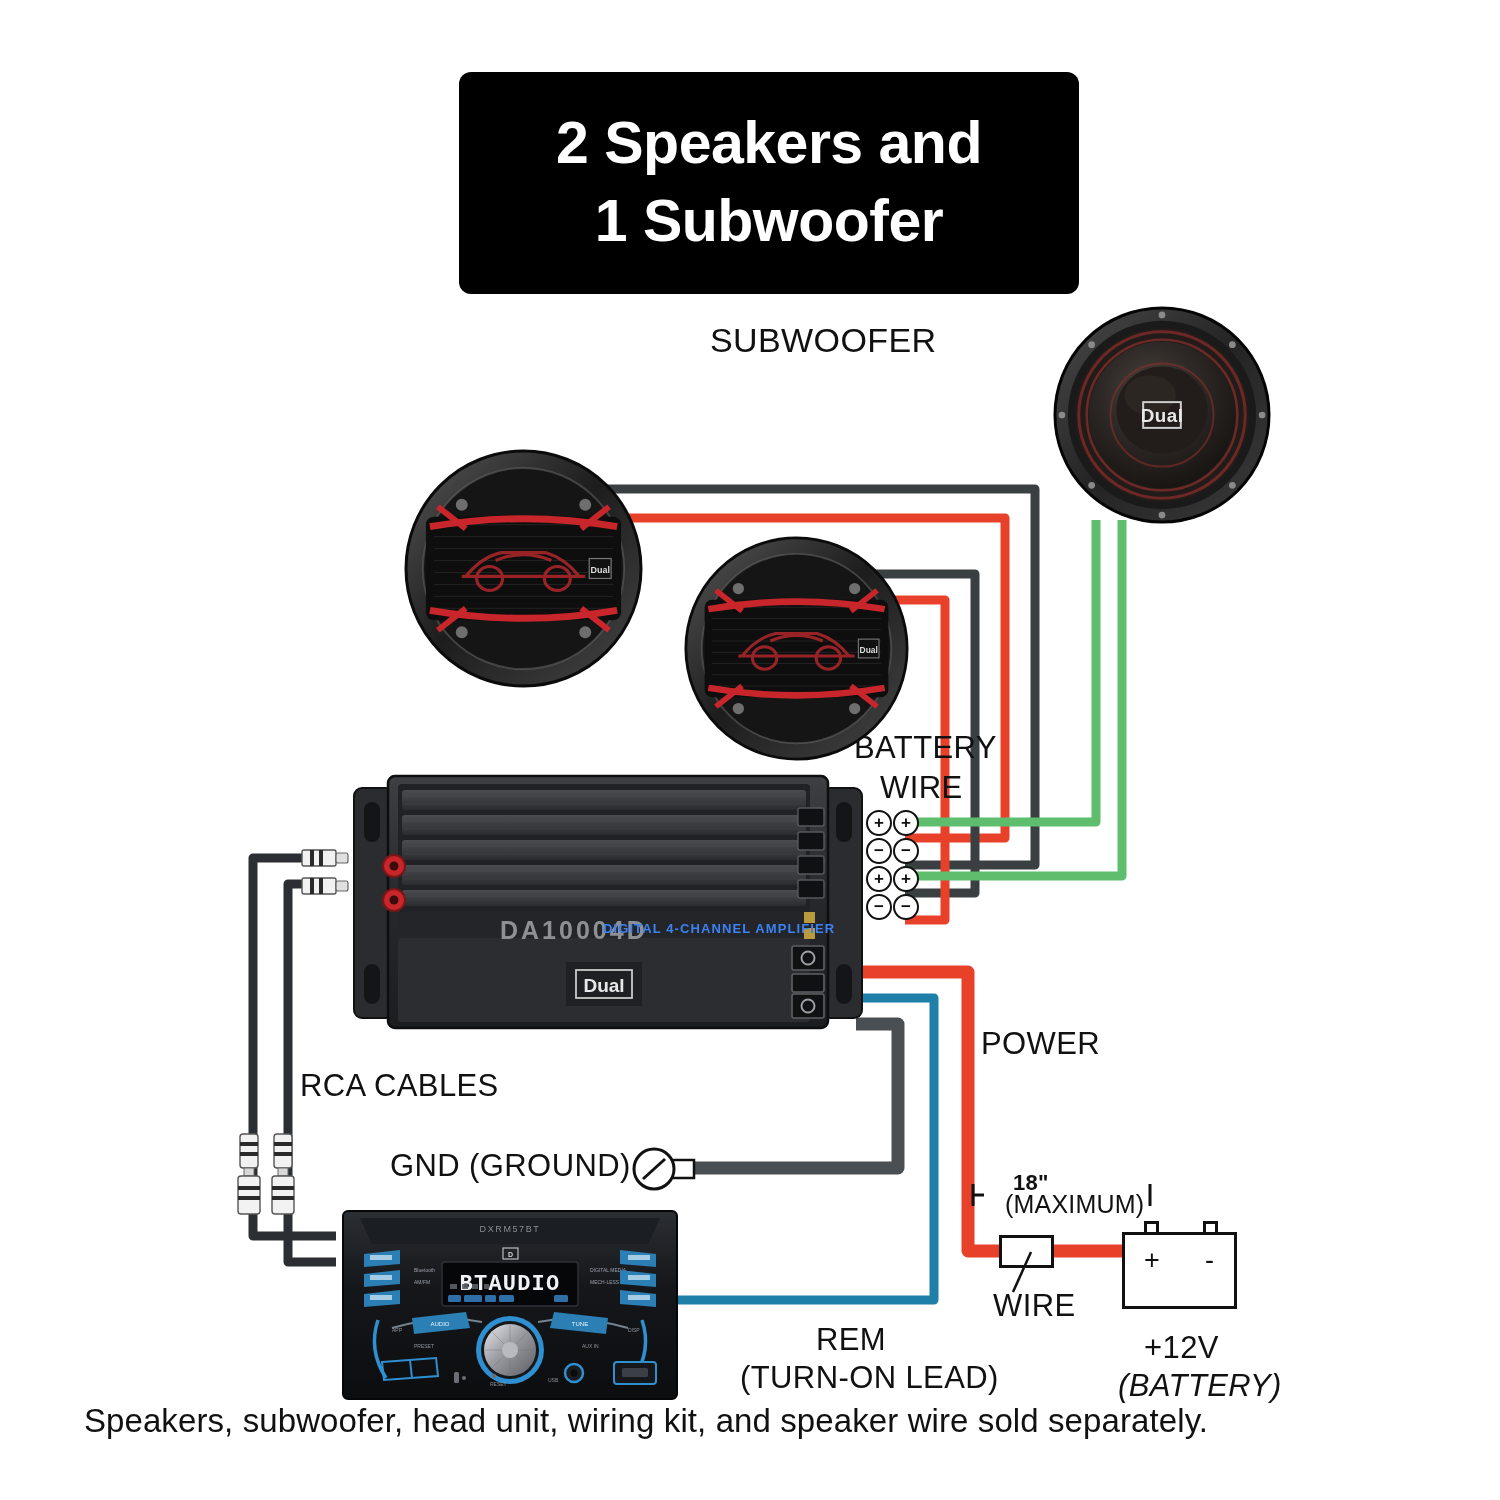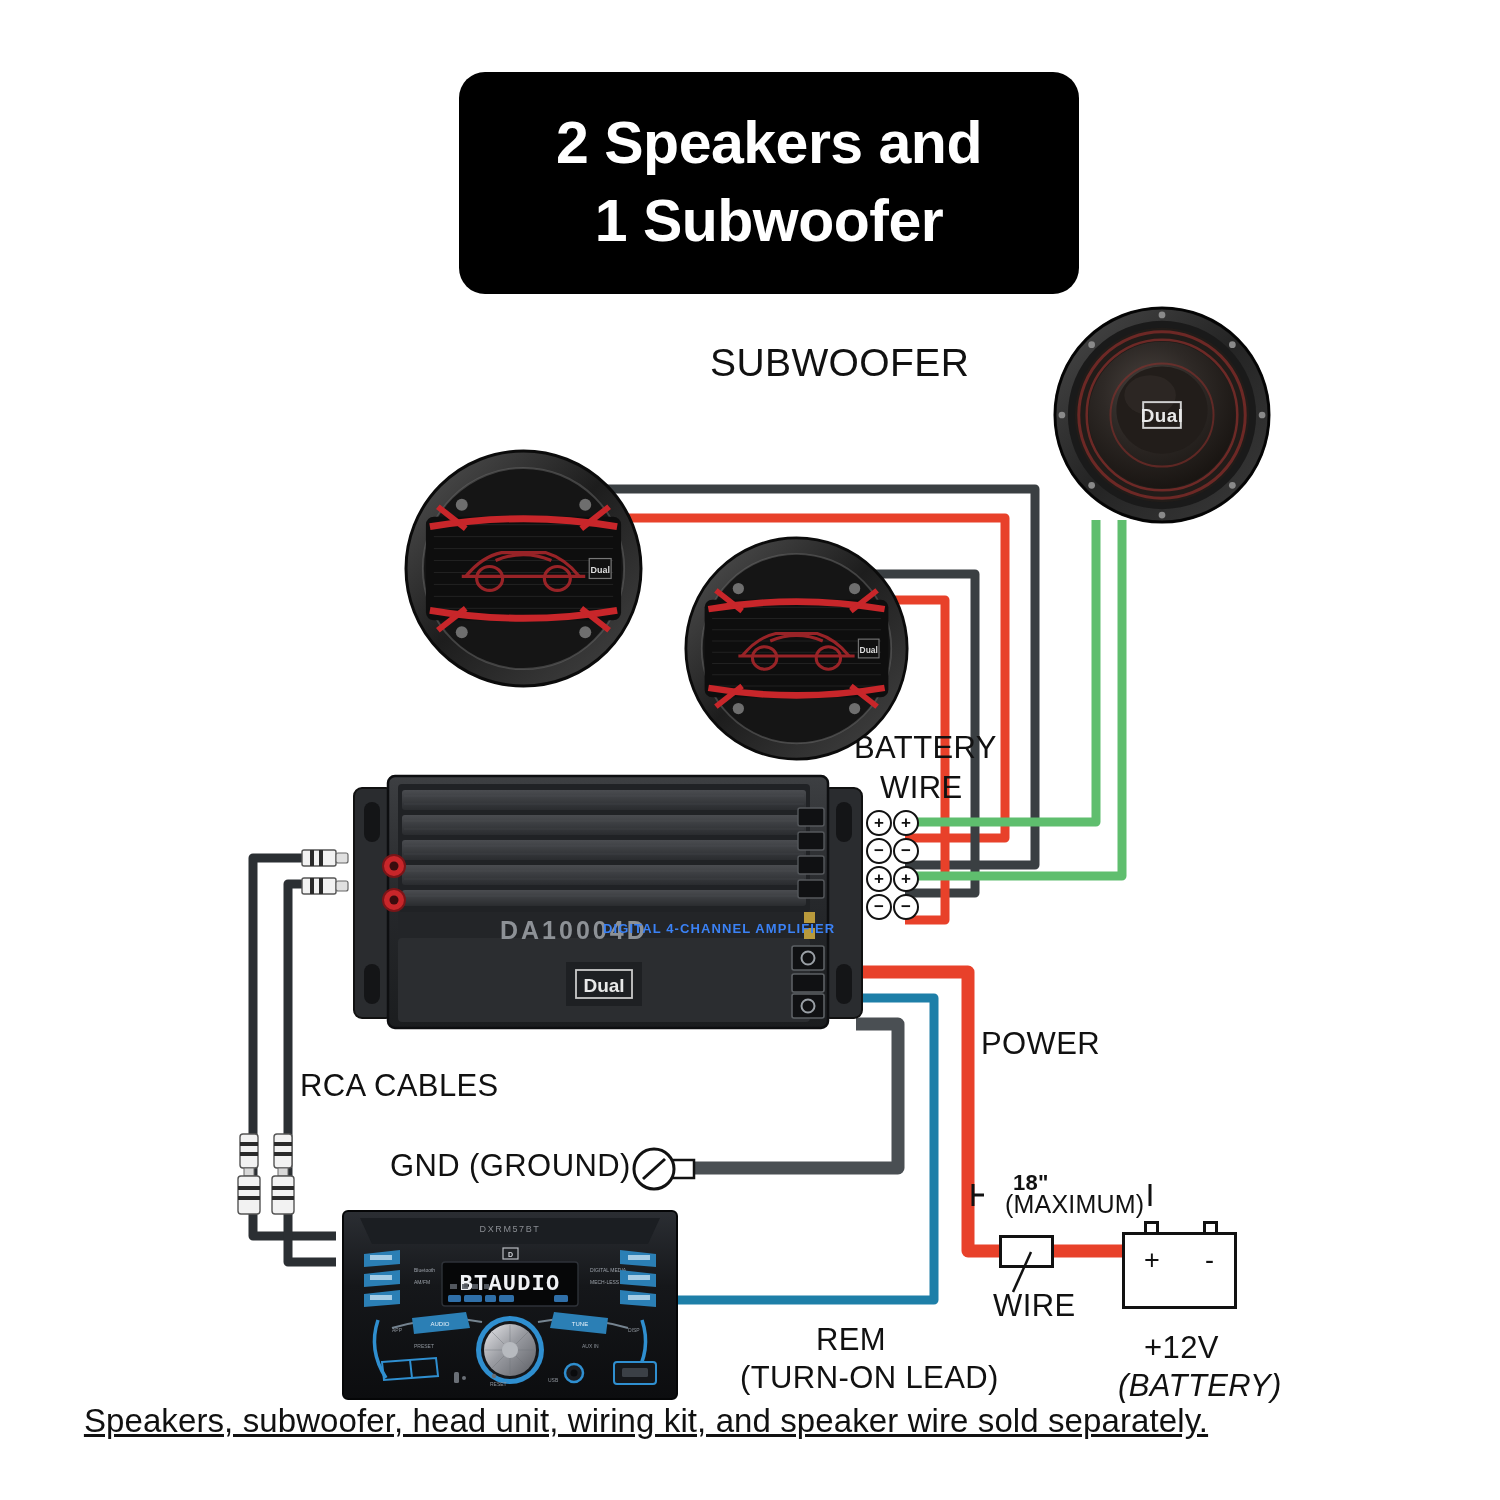--- a/index.html
+++ b/index.html
@@ -3,30 +3,30 @@
 <meta charset="utf-8">
 <style>
   html,body{margin:0;padding:0;background:#ffffff;}
   body{width:1500px;height:1500px;position:relative;overflow:hidden;
        font-family:"Liberation Sans","DejaVu Sans",sans-serif;color:#111;}
   #stage{position:absolute;inset:0;width:1500px;height:1500px;}
   svg#wires{position:absolute;left:0;top:0;width:1500px;height:1500px;}
 
   
   .title-plate{position:absolute;left:459px;top:72px;width:620px;height:222px;
-      background:#000;border-radius:26px;display:flex;flex-direction:column;
+      background:#000;border-radius:12px;display:flex;flex-direction:column;
       align-items:center;justify-content:center;}
   .title-plate .line{color:#fff;font-weight:bold;font-size:59px;line-height:1.32;
       letter-spacing:-0.5px;text-align:center;}
 
   
   .lbl{position:absolute;font-size:31px;color:#111;letter-spacing:0.4px;
        white-space:nowrap;line-height:1.18;}
   .caption{position:absolute;left:0;top:1402px;width:1292px;text-align:center;
-       font-size:33px;color:#111;letter-spacing:0.1px;text-decoration:underline;}
+       font-size:33px;color:#111;letter-spacing:0.1px;}
 
   
   .sub{position:absolute;left:1053px;top:306px;width:218px;height:218px;}
 
   
   .coax{position:absolute;}
   .coax#spk1{left:404px;top:449px;width:239px;height:239px;}
   .coax#spk2{left:684px;top:536px;width:225px;height:225px;}
 
   
@@ -95,21 +95,21 @@
     <path class="w" stroke="#1E7FA8" stroke-width="9" d="M 856 998 L 934 998 L 934 1300 L 676 1300"></path>
 
     <path class="w" stroke="#4A4F53" stroke-width="13" d="M 856 1024 L 898 1024 L 898 1168 L 670 1168"></path>
   </svg>
 
   <div class="title-plate">
     <div class="line">2 Speakers and</div>
     <div class="line">1 Subwoofer</div>
   </div>
 
-  <div class="lbl" style="left:710px;top:320px;font-size:39px;margin-top:20px;">SUBWOOFER</div>
+  <div class="lbl" style="left:710px;top:320px;font-size:34px;">SUBWOOFER</div>
 
   <div class="lbl" style="left:854px;top:730px;">BATTERY</div>
   <div class="lbl" style="left:880px;top:770px;">WIRE</div>
 
   <div class="lbl" style="left:300px;top:1068px;">RCA CABLES</div>
 
   <div class="lbl" style="left:390px;top:1148px;">GND (GROUND)</div>
 
   <div class="lbl" style="left:981px;top:1026px;">POWER</div>
 

